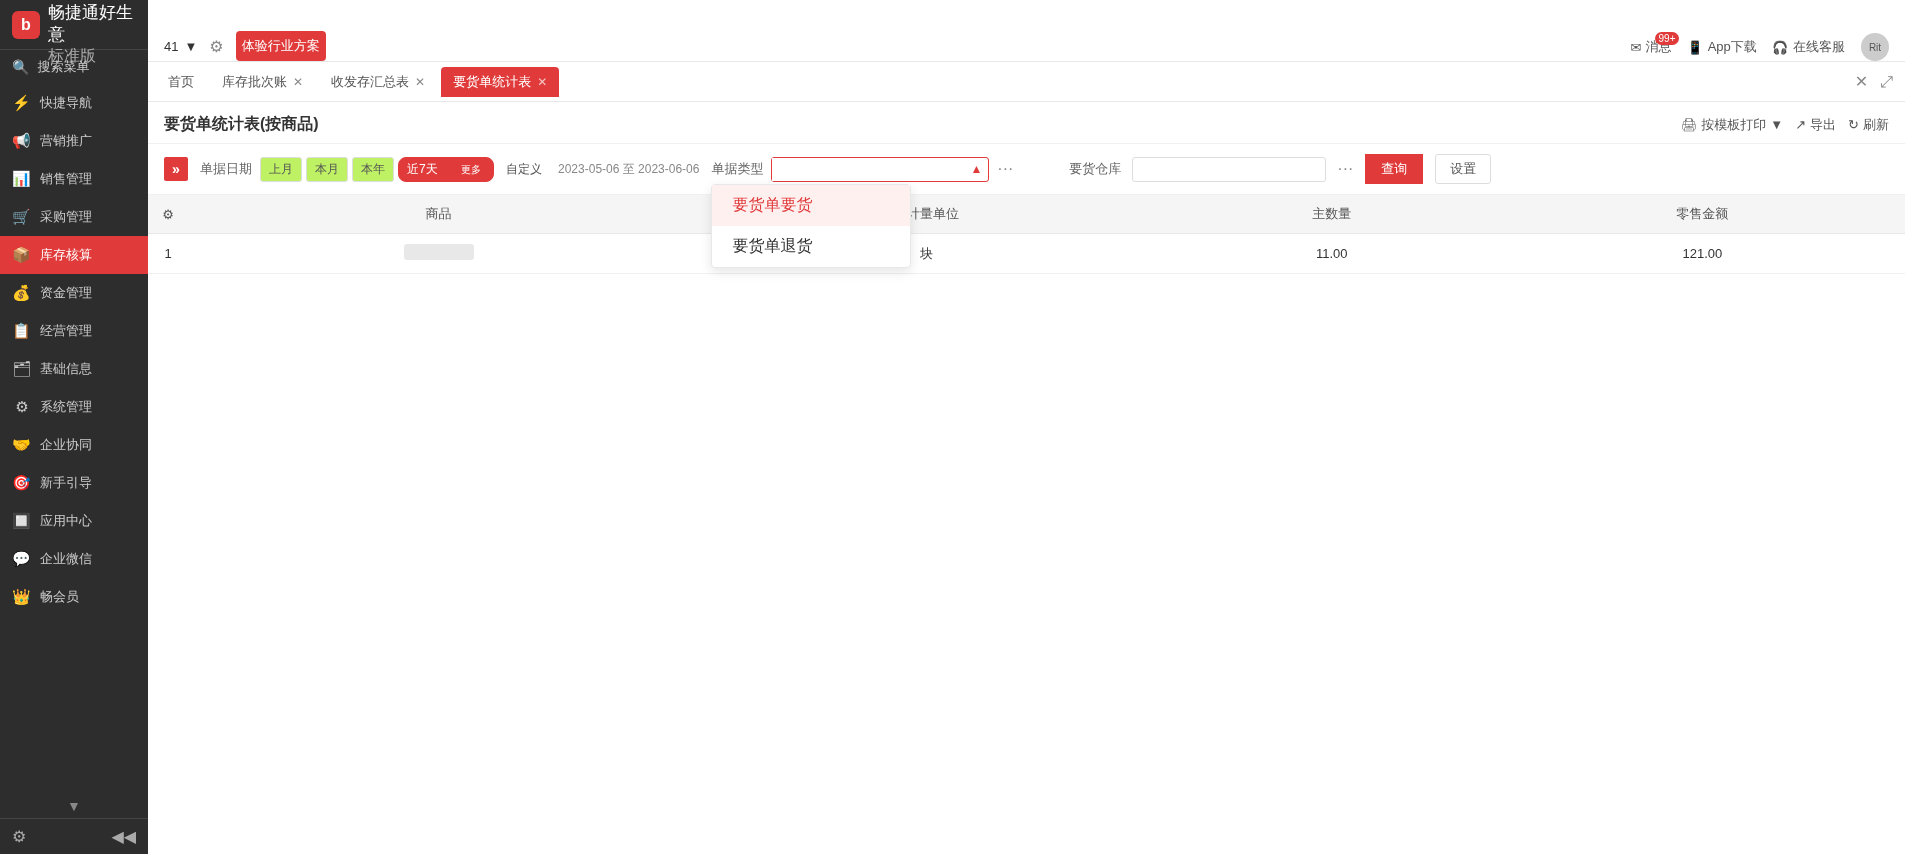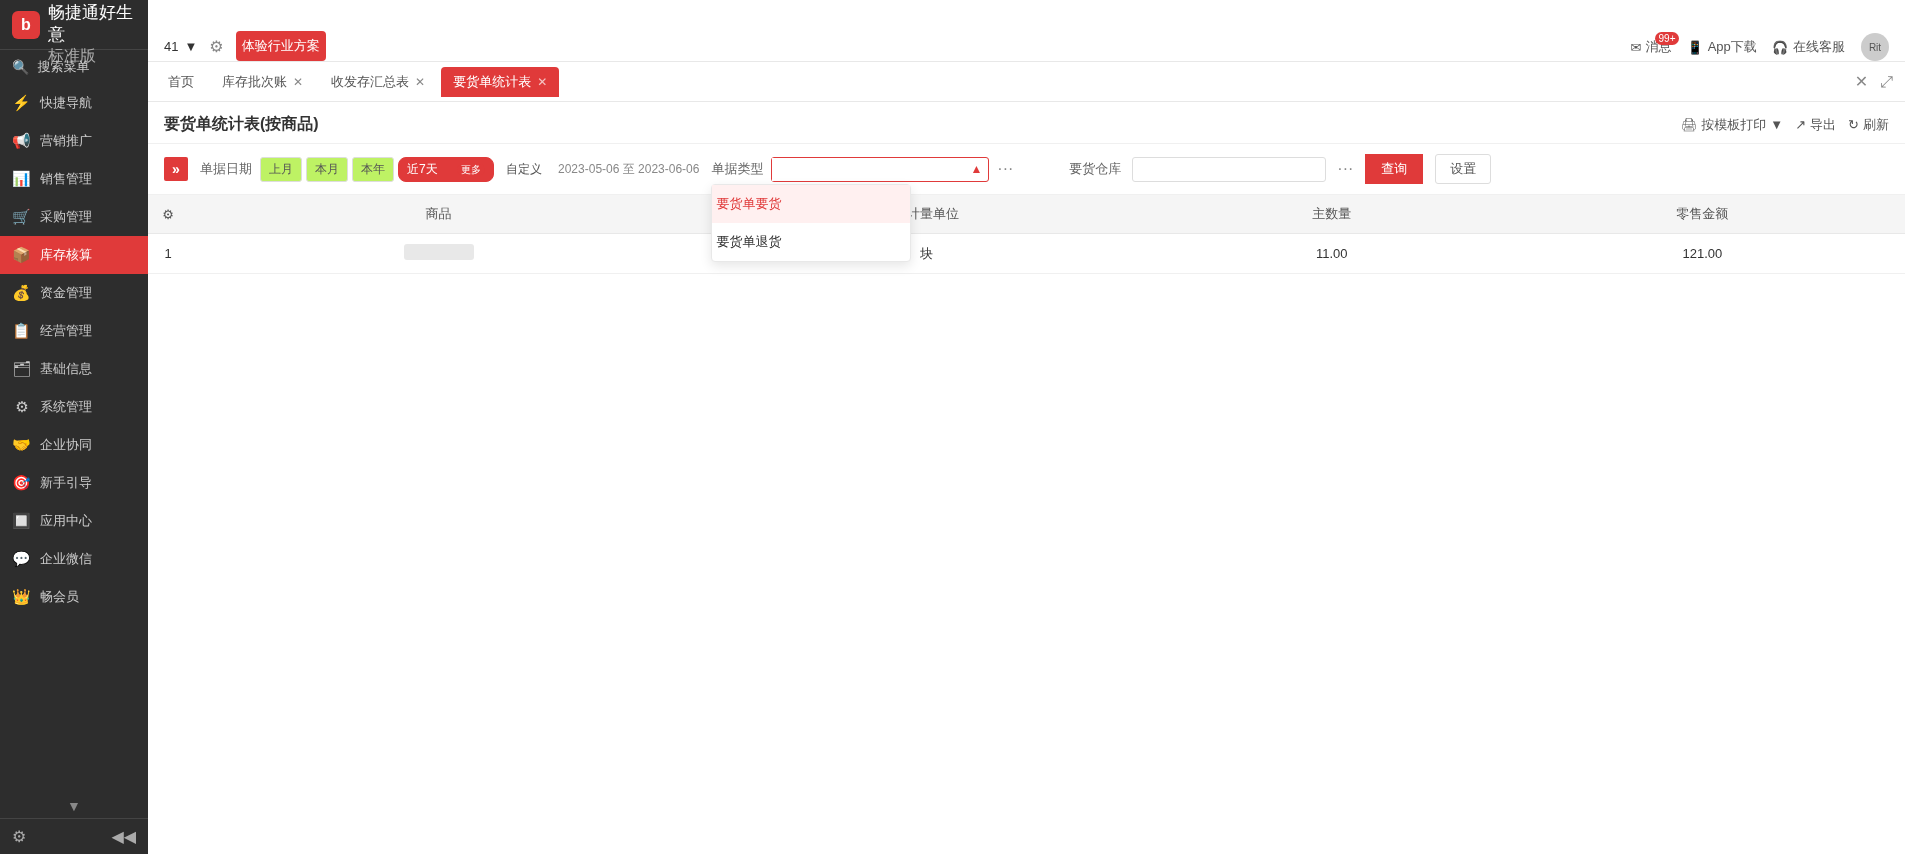--- a/index.html
+++ b/index.html
@@ -330,23 +330,23 @@
       top: calc(100% + 2px);
       left: 0;
       background: #fff;
       border: 1px solid #e8e8e8;
       border-radius: 4px;
       box-shadow: 0 4px 12px rgba(0,0,0,0.1);
       z-index: 100;
       min-width: 200px;
     }
     .dropdown-item {
-      padding: 10px 4px;
-      cursor: pointer;
-      font-size: 13px;
+      padding: 10px 20px;
+      cursor: pointer;
+      font-size: 16px;
       color: #333;
     }
     .dropdown-item.selected { background: #fff0f0; color: #e03a3a; }
 
     
     .table-container { flex: 1; overflow: auto; }
     table {
       width: 100%;
       border-collapse: collapse;
       font-size: 13px;

